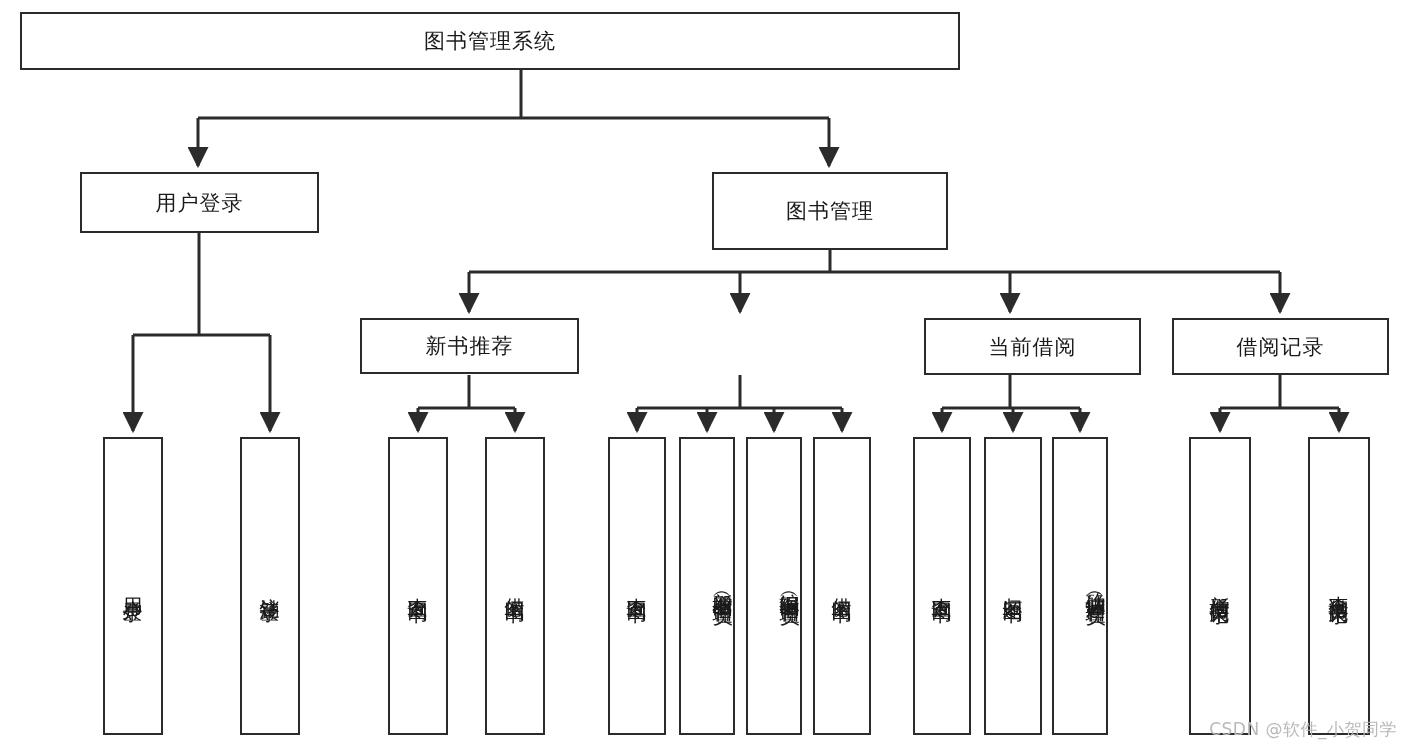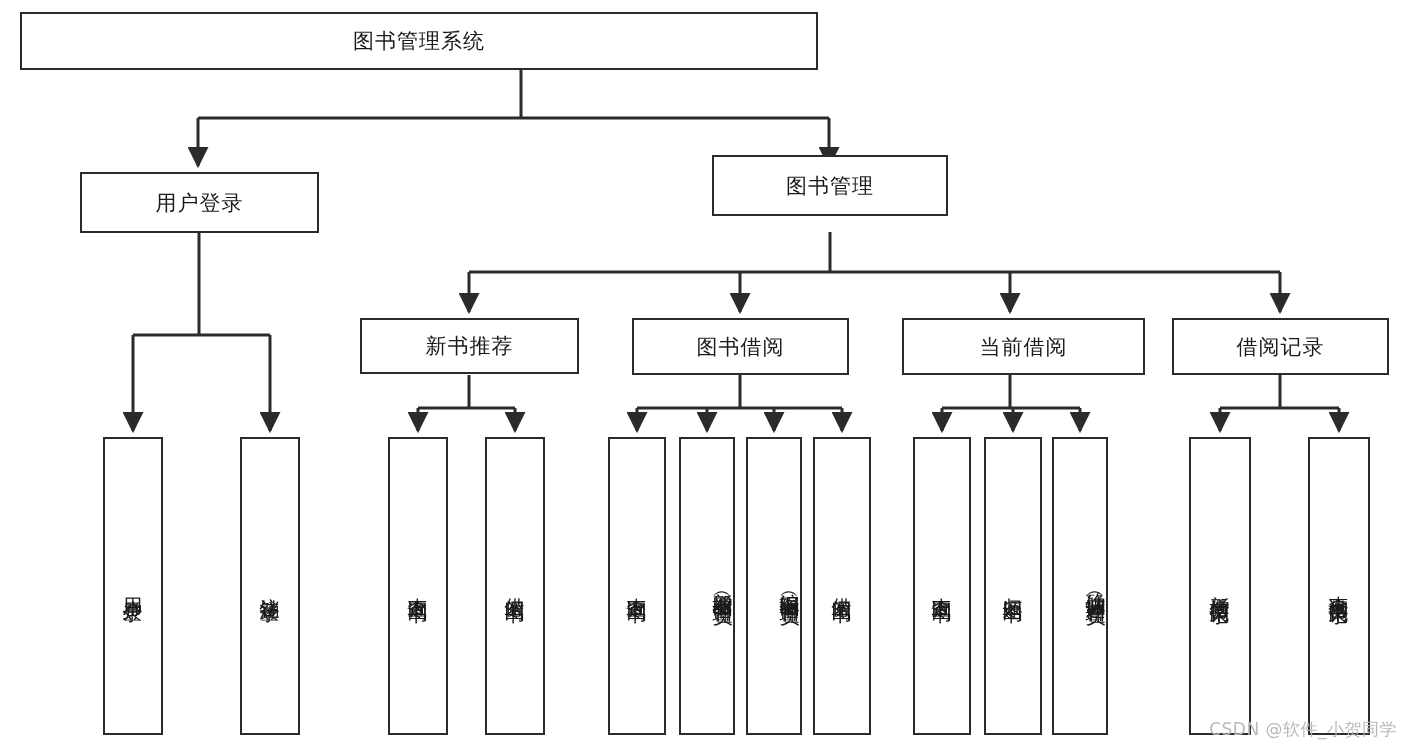--- a/index.html
+++ b/index.html
@@ -118,38 +118,35 @@
       <path d="M 1013 408 L 1013 431" marker-end="url(#arrow)"></path>
       <path d="M 1080 408 L 1080 431" marker-end="url(#arrow)"></path>
 
       <path d="M 1280 375 L 1280 408"></path>
       <path d="M 1220 408 L 1339 408"></path>
       <path d="M 1220 408 L 1220 431" marker-end="url(#arrow)"></path>
       <path d="M 1339 408 L 1339 431" marker-end="url(#arrow)"></path>
     </g>
   </svg>
 
-  <div class="node h" style="left:20px;top:12px;width:798px;height:58px;">
+  <div class="node h" style="left:20px;top:12px;width:940px;height:58px;">
     <span class="txt">图书管理系统</span>
   </div>
 
   <div class="node h" style="left:80px;top:172px;width:239px;height:61px;">
     <span class="txt">用户登录</span>
   </div>
-  <div class="node h" style="left:712px;top:155px;width:236px;height:61px;">
+  <div class="node h" style="left:712px;top:172px;width:236px;height:78px;">
     <span class="txt">图书管理</span>
   </div>
 
   <div class="node h" style="left:360px;top:318px;width:219px;height:56px;">
     <span class="txt">新书推荐</span>
   </div>
-  <div class="node h" style="left:632px;top:318px;width:217px;height:57px;">
-    <span class="txt">图书借阅</span>
-  </div>
-  <div class="node h" style="left:902px;top:318px;width:243px;height:57px;">
+  <div class="node h" style="left:924px;top:318px;width:217px;height:57px;">
     <span class="txt">当前借阅</span>
   </div>
   <div class="node h" style="left:1172px;top:318px;width:217px;height:57px;">
     <span class="txt">借阅记录</span>
   </div>
 
   <div class="node v mid" style="left:103px;top:437px;width:60px;height:298px;">
     <span class="txt">用户登录</span>
   </div>
   <div class="node v mid" style="left:240px;top:437px;width:60px;height:298px;">

